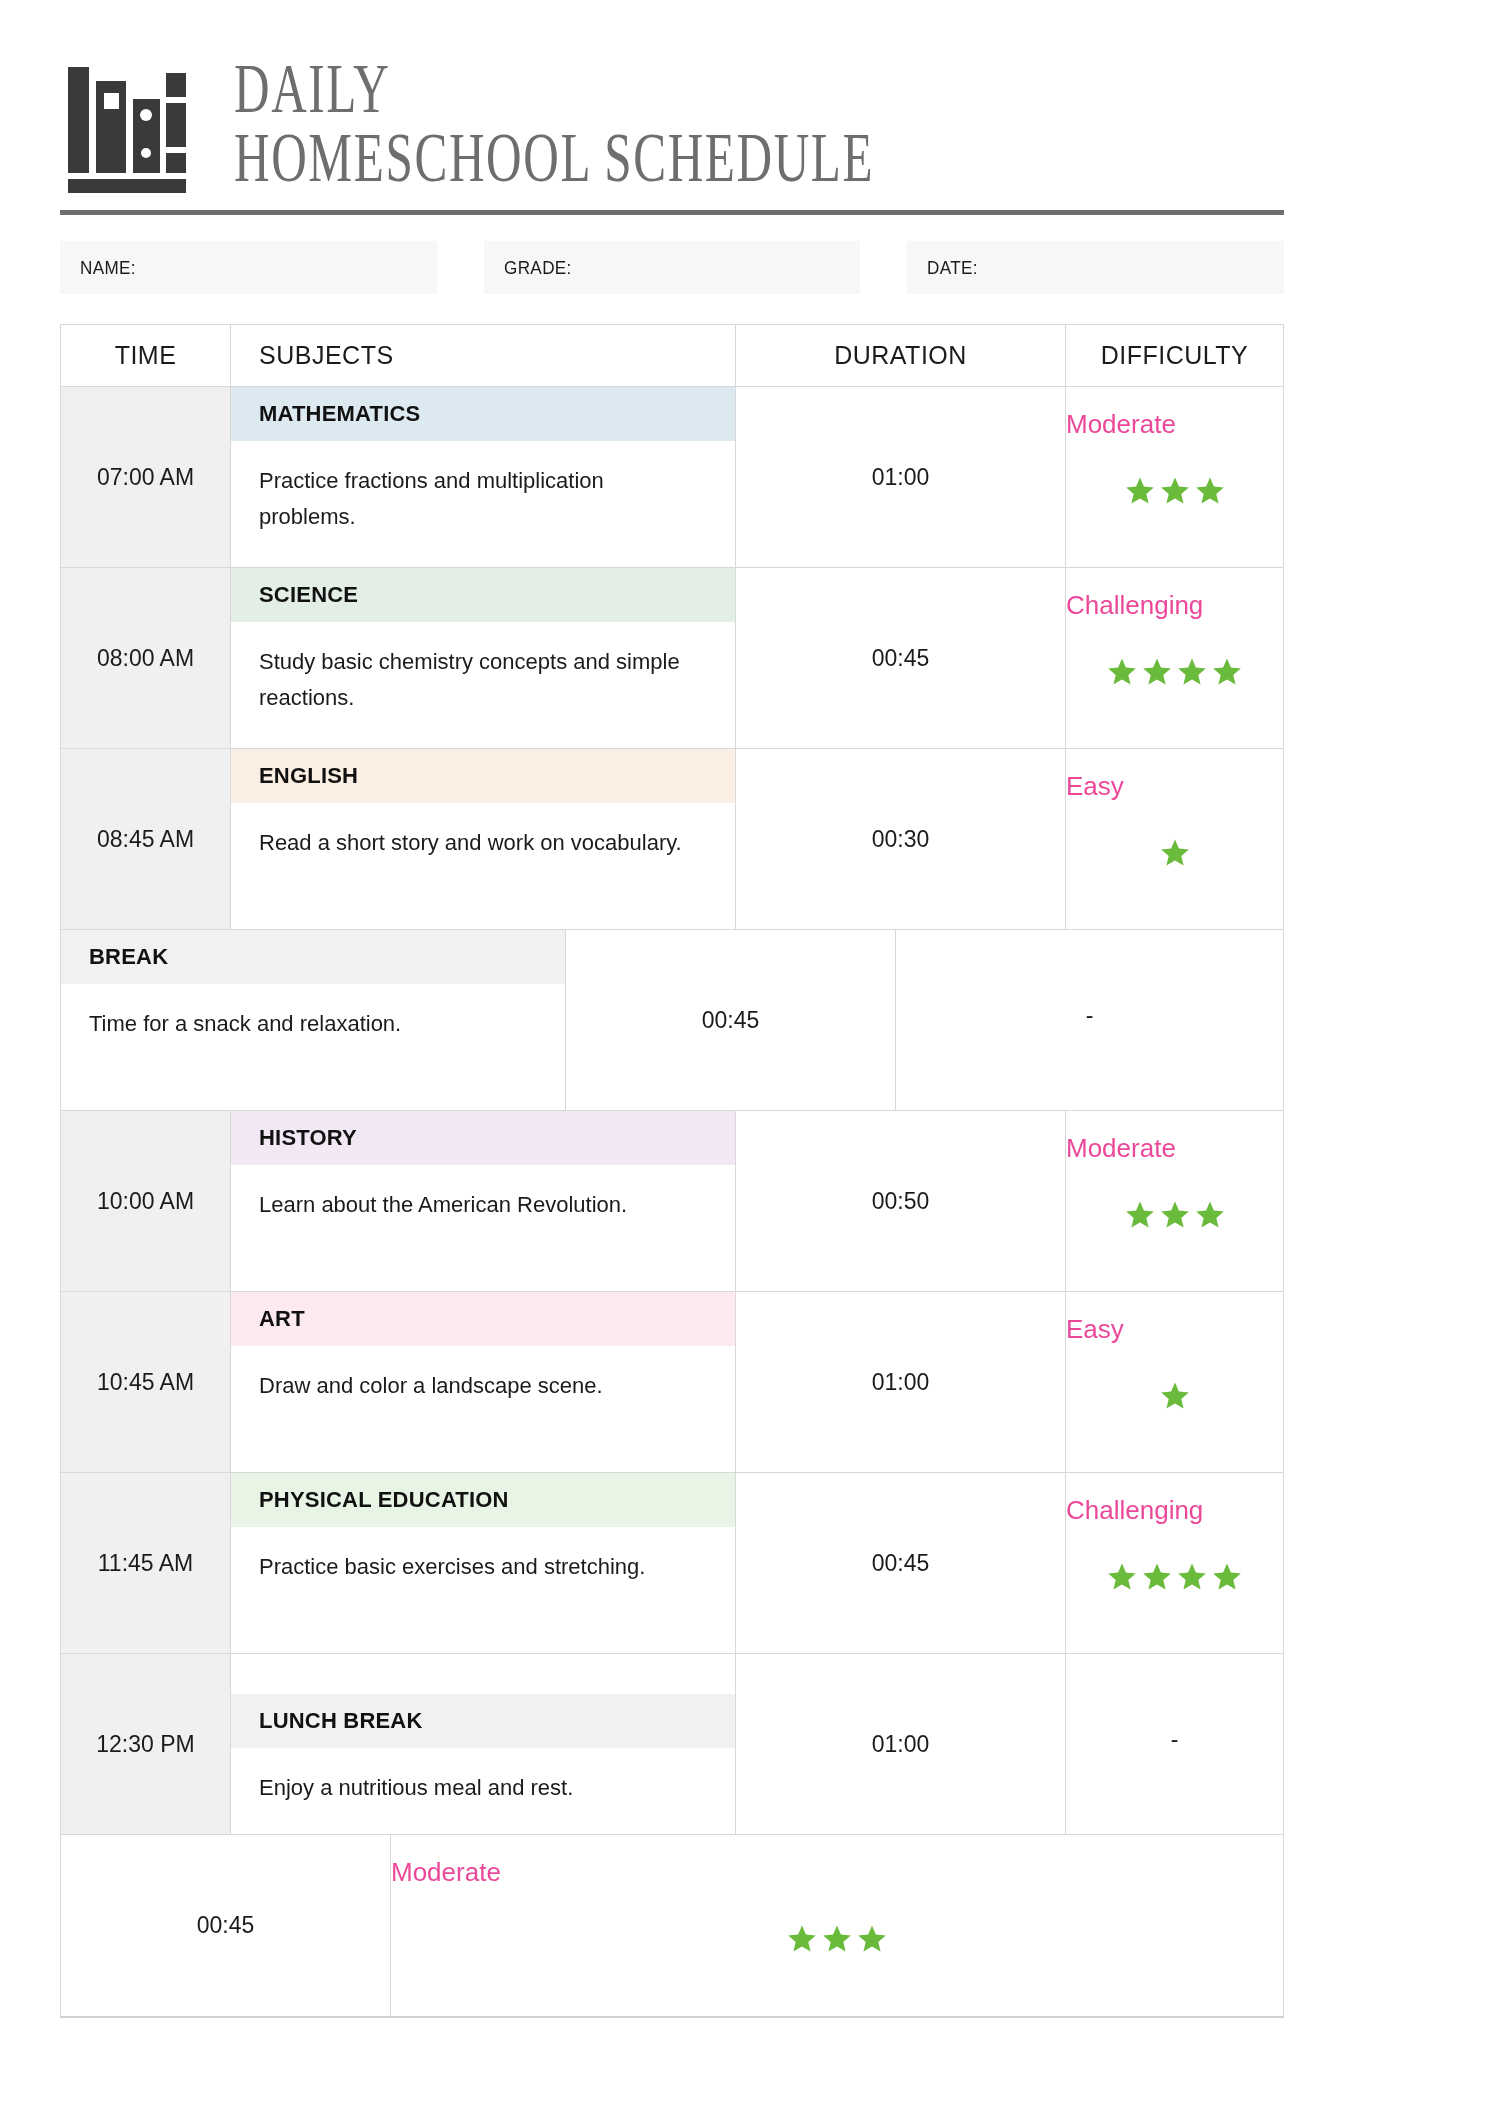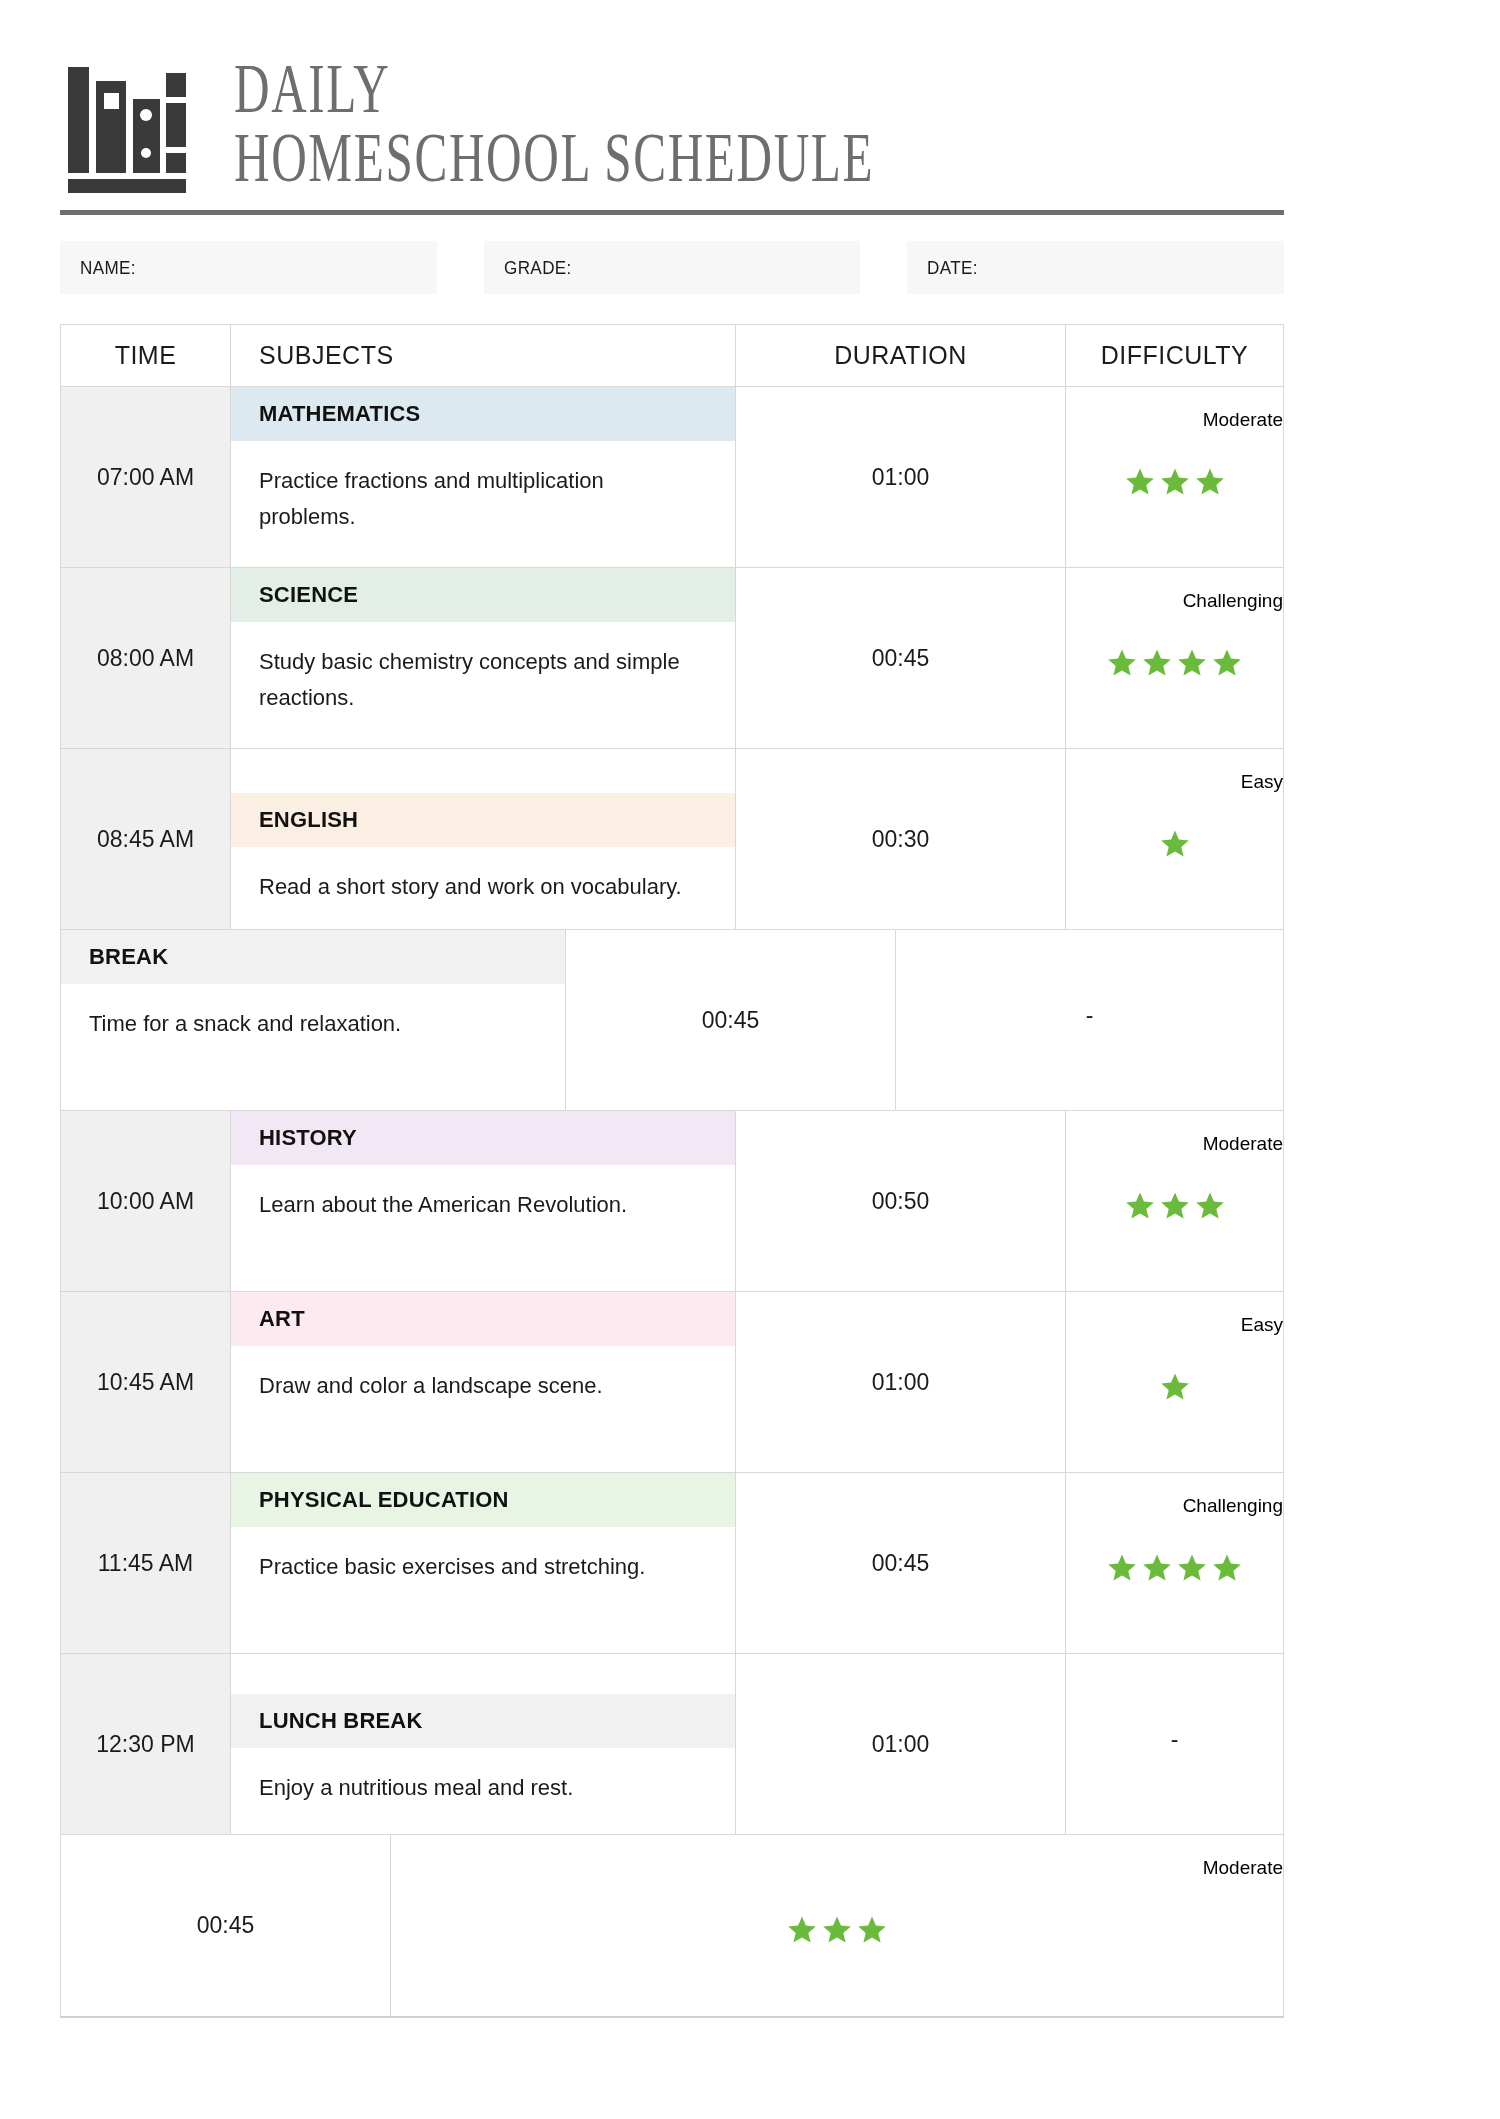--- a/index.html
+++ b/index.html
@@ -167,23 +167,23 @@
     color: #1b1b1b;
   }
 
   .cell-difficulty {
     flex-direction: column;
     justify-content: flex-start;
     padding-top: 22px;
   }
 
   .difficulty-label {
-    font-size: 19px;
-    color: #000000;
-    text-align: right;
+    font-size: 26px;
+    color: #ec4899;
+    text-align: left;
     width: 100%;
   }
 
   .stars {
     margin-top: 36px;
     display: flex;
     justify-content: center;
     gap: 5px;
   }
 
@@ -292,21 +292,21 @@
               </svg>
               <svg class="star" viewBox="0 0 30 30">
                 <path d="M15 1.5 L18.9 10.6 L28.8 11.4 L21.3 17.9 L23.6 27.6 L15 22.4 L6.4 27.6 L8.7 17.9 L1.2 11.4 L11.1 10.6 Z" fill="#6aba3c"></path>
               </svg>
             </div>
           </div>
         </div>
         <div class="trow">
           <div class="cell cell-time col-time">08:45 AM</div>
           <div class="cell cell-subject col-subject">
-            <div class="subject-name" style="background: rgb(251, 238, 226); margin-top: 44px;">ENGLISH</div>
+            <div class="subject-name" style="background: rgb(251, 238, 226);">ENGLISH</div>
             <div class="subject-desc">Read a short story and work on vocabulary.</div>
           </div>
           <div class="cell cell-duration col-duration">00:30</div>
           <div class="cell cell-difficulty col-difficulty">
             <div class="difficulty-label">Easy</div>
             <div class="stars">
               <svg class="star" viewBox="0 0 30 30">
                 <path d="M15 1.5 L18.9 10.6 L28.8 11.4 L21.3 17.9 L23.6 27.6 L15 22.4 L6.4 27.6 L8.7 17.9 L1.2 11.4 L11.1 10.6 Z" fill="#6aba3c"></path>
               </svg>
             </div>

